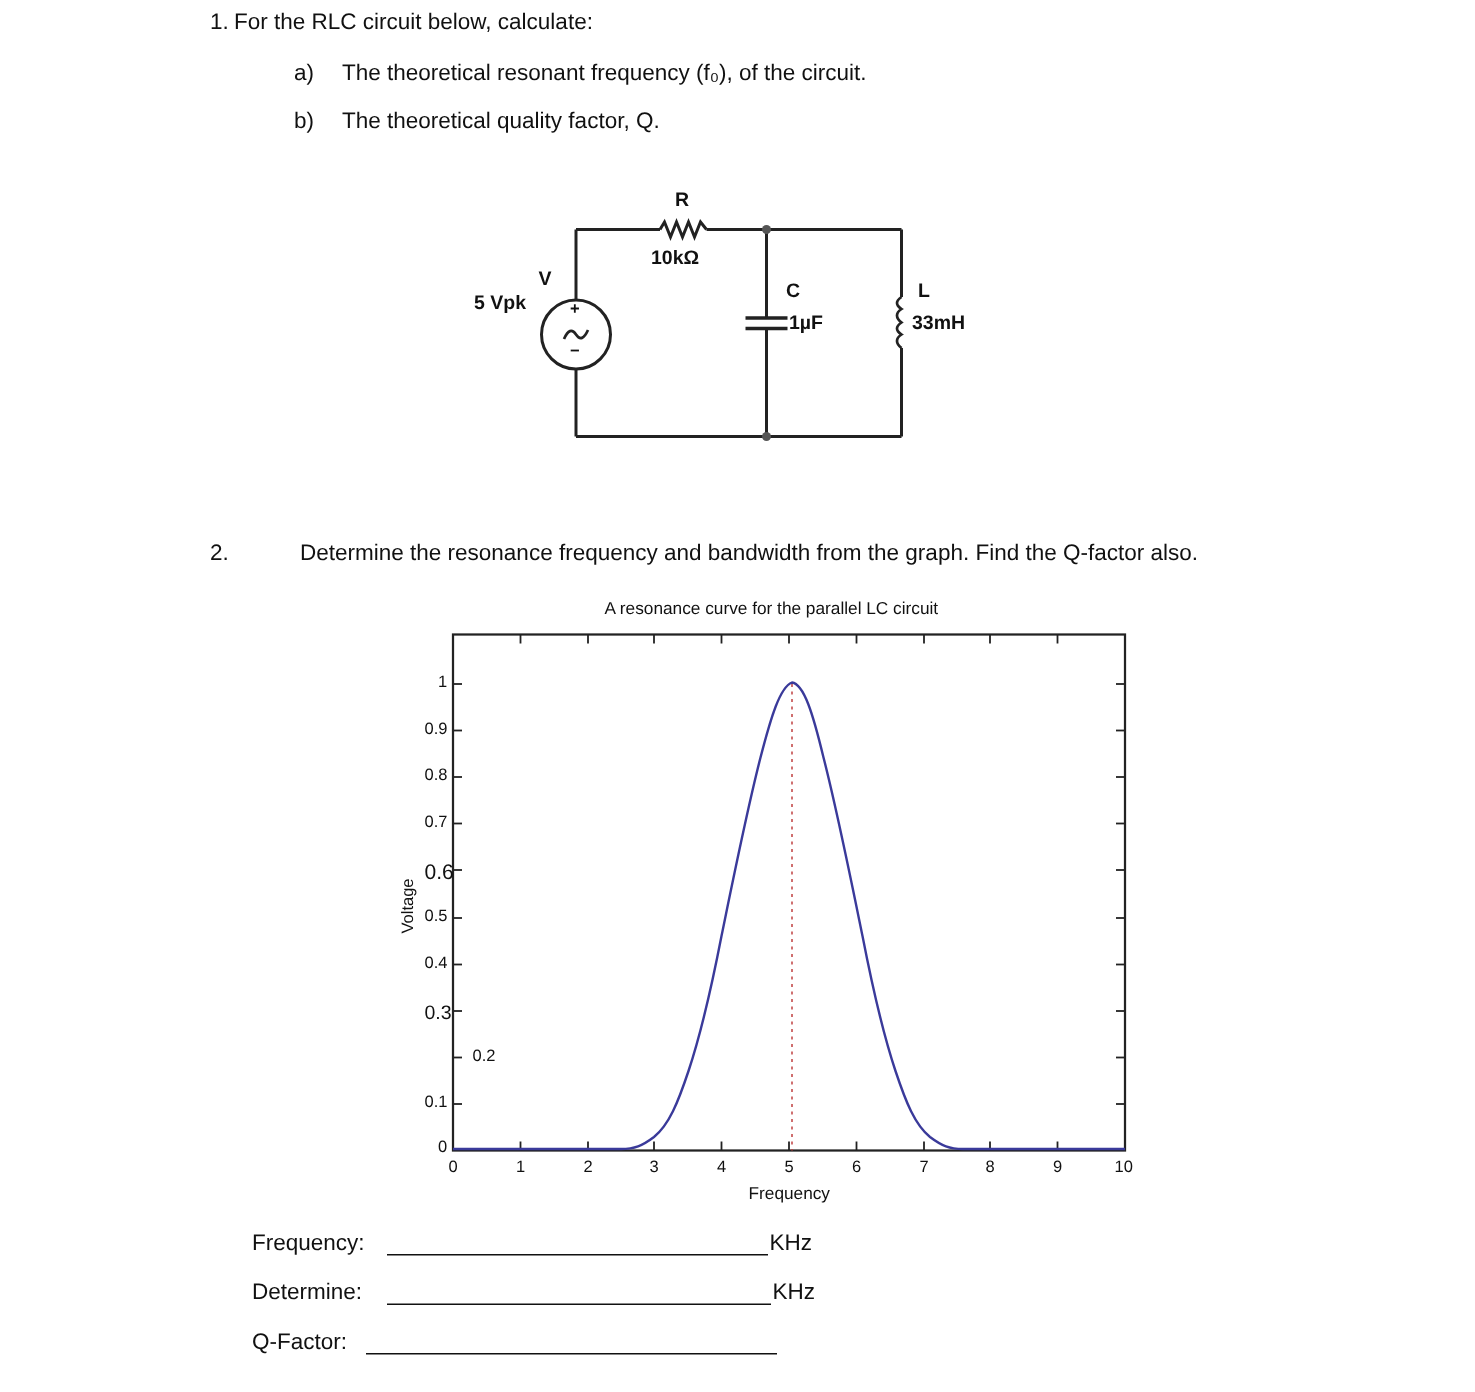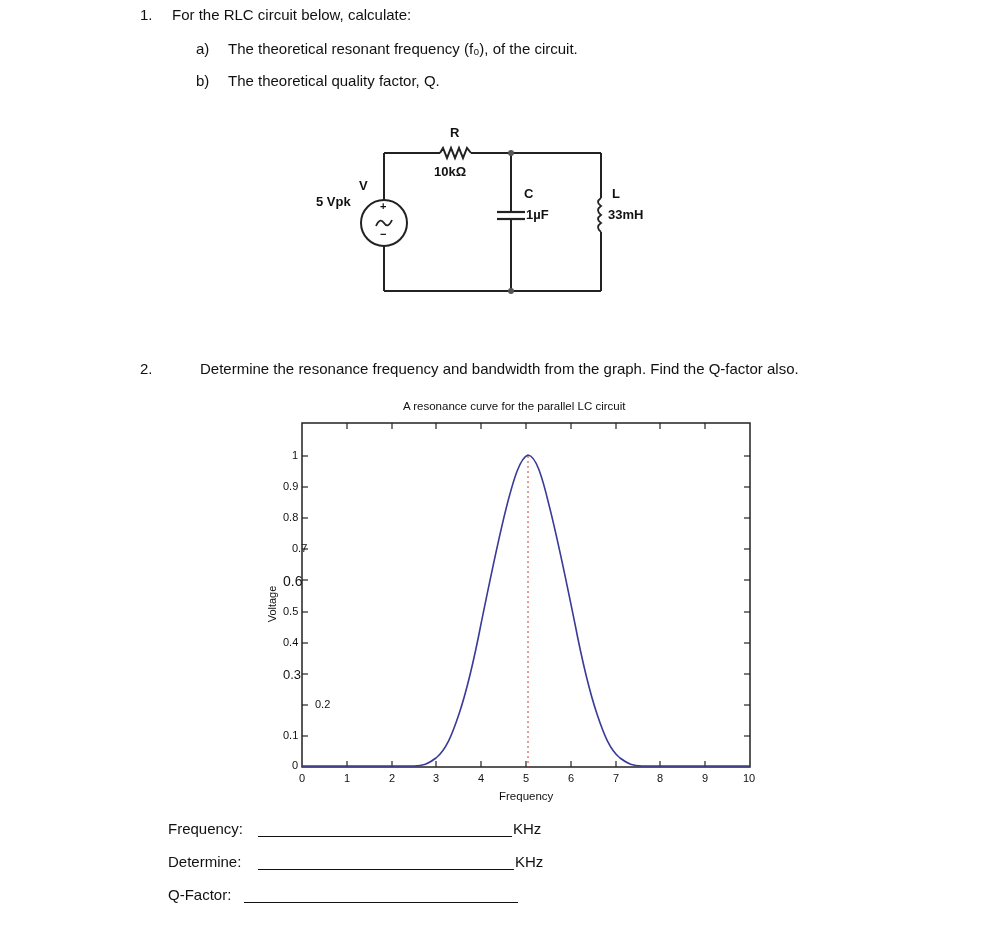--- a/index.html
+++ b/index.html
@@ -6,21 +6,21 @@
   body { width:983px; height:928px; position:relative; overflow:hidden;
          font-family:"Liberation Sans", sans-serif; color:#111; }
   .abs { position:absolute; white-space:nowrap; }
   .q { font-size:15px; }
   .blank-line { position:absolute; border-bottom:1.3px solid #111; height:0; }
 </style>
 </head>
 <body>
 
 <div class="abs q" style="left:140px; top:6px;">1.</div>
-<div class="abs q" style="left:172px; top:6px;text-align:right;">For the RLC circuit below, calculate:</div>
+<div class="abs q" style="left:156px; top:6px;text-align:right;">For the RLC circuit below, calculate:</div>
 <div class="abs q" style="left:196px; top:40px;">a)</div>
 <div class="abs q" style="left:228px; top:40px;">The theoretical resonant frequency (f₀), of the circuit.</div>
 <div class="abs q" style="left:196px; top:72px;">b)</div>
 <div class="abs q" style="left:228px; top:72px;">The theoretical quality factor, Q.</div>
 
 <svg class="abs" style="left:0; top:0;" width="983" height="330" viewBox="0 0 983 330">
   <g stroke="#222" stroke-width="2" fill="none">
 
     <line x1="384" y1="153" x2="440" y2="153"></line>
 
@@ -129,21 +129,21 @@
        C628,764 633,766 642,766 L750,766"></path>
 </svg>
 
 <div class="abs" style="left:292px; top:759px; font-size:11px;">0</div>
 <div class="abs" style="left:283px; top:729px; font-size:11px;">0.1</div>
 <div class="abs" style="left:283px; top:698px; font-size:11px;margin-left:32px;">0.2</div>
 <div class="abs" style="left:283px; top:667px; font-size:13px;">0.3</div>
 <div class="abs" style="left:283px; top:636px; font-size:11px;">0.4</div>
 <div class="abs" style="left:283px; top:605px; font-size:11px;">0.5</div>
 <div class="abs" style="left:283px; top:573px; font-size:14px;">0.6</div>
-<div class="abs" style="left:283px; top:542px; font-size:11px;margin-left:9px;">0.7</div>
+<div class="abs" style="left:283px; top:542px; font-size:11px;">0.7</div>
 <div class="abs" style="left:283px; top:511px; font-size:11px;">0.8</div>
 <div class="abs" style="left:283px; top:480px; font-size:11px;">0.9</div>
 <div class="abs" style="left:292px; top:449px; font-size:11px;">1</div>
 
 <div class="abs" style="left:254px; top:598px; font-size:11px; transform:rotate(-90deg); transform-origin:center;">Voltage</div>
 
 <div class="abs" style="left:299px; top:772px; font-size:11px;">0</div>
 <div class="abs" style="left:344px; top:772px; font-size:11px;">1</div>
 <div class="abs" style="left:389px; top:772px; font-size:11px;">2</div>
 <div class="abs" style="left:433px; top:772px; font-size:11px;">3</div>

